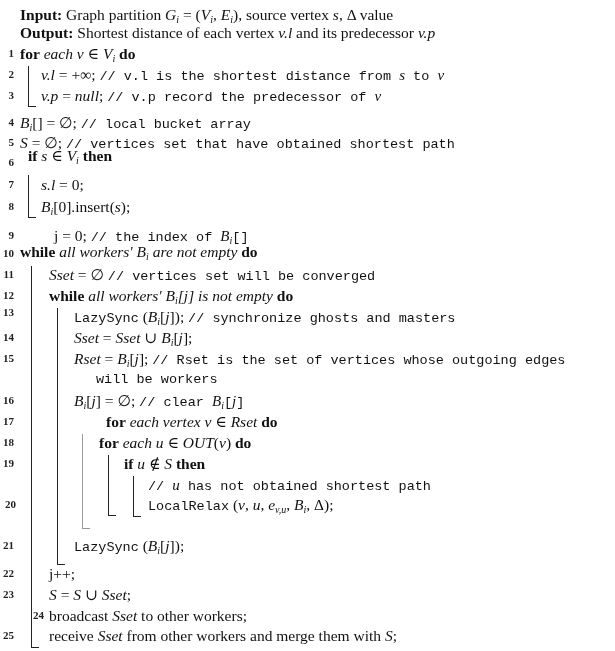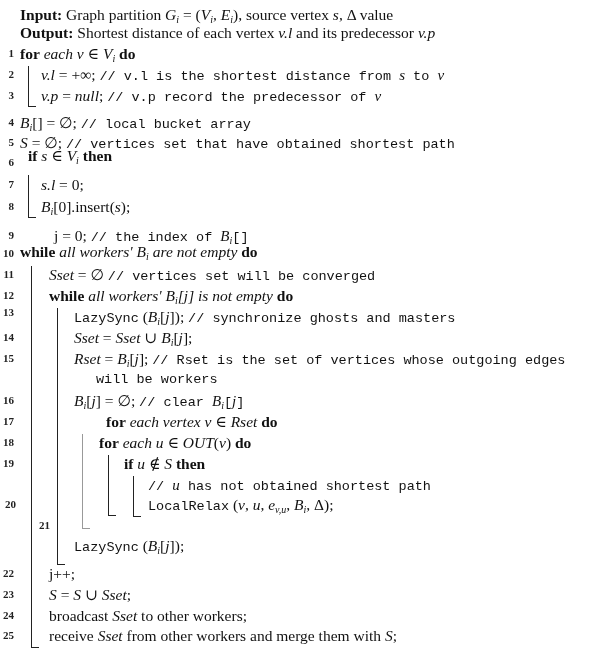--- a/index.html
+++ b/index.html
@@ -98,26 +98,26 @@
 <div class="ln" style="top:457px;">19</div>
 <div class="row" style="left:124px;top:455px;text-align:right;"><span class="kw">if</span> <i>u</i> ∉ <i>S</i> <span class="kw">then</span></div>
 <div class="vline" style="left:133px;top:476px;height:40px;"></div>
 <div class="hend" style="left:133px;top:516px;"></div>
 
 <div class="row" style="left:148px;top:476px;"><span class="mono">// <i style="font-family:'Liberation Serif',serif;font-size:15px">u</i> has not obtained shortest path</span></div>
 
 <div class="ln" style="top:498px;left:2px;">20</div>
 <div class="row" style="left:148px;top:496px;"><span class="mono">LocalRelax</span> (<i>v</i>, <i>u</i>, <i>e<sub>v,u</sub></i>, <i>B<sub>i</sub></i>, Δ);</div>
 
-<div class="ln" style="top:519px;margin-left:36px;">21</div>
+<div class="ln" style="top:539px;">21</div>
 <div class="row" style="left:74px;top:537px;"><span class="mono">LazySync</span> (<i>B<sub>i</sub></i>[<i>j</i>]);</div>
 
 <div class="ln" style="top:567px;">22</div>
 <div class="row" style="left:49px;top:565px;">j++;</div>
 
 <div class="ln" style="top:588px;">23</div>
 <div class="row" style="left:49px;top:586px;"><i>S</i> = <i>S</i> ∪ <i>Sset</i>;</div>
 
-<div class="ln" style="top:609px;">24</div>
+<div class="ln" style="top:609px;padding-left:30px;">24</div>
 <div class="row" style="left:49px;top:607px;">broadcast <i>Sset</i> to other workers;</div>
 
 <div class="ln" style="top:629px;">25</div>
 <div class="row" style="left:49px;top:627px;">receive <i>Sset</i> from other workers and merge them with <i>S</i>;</div>
 
 </body></html>

